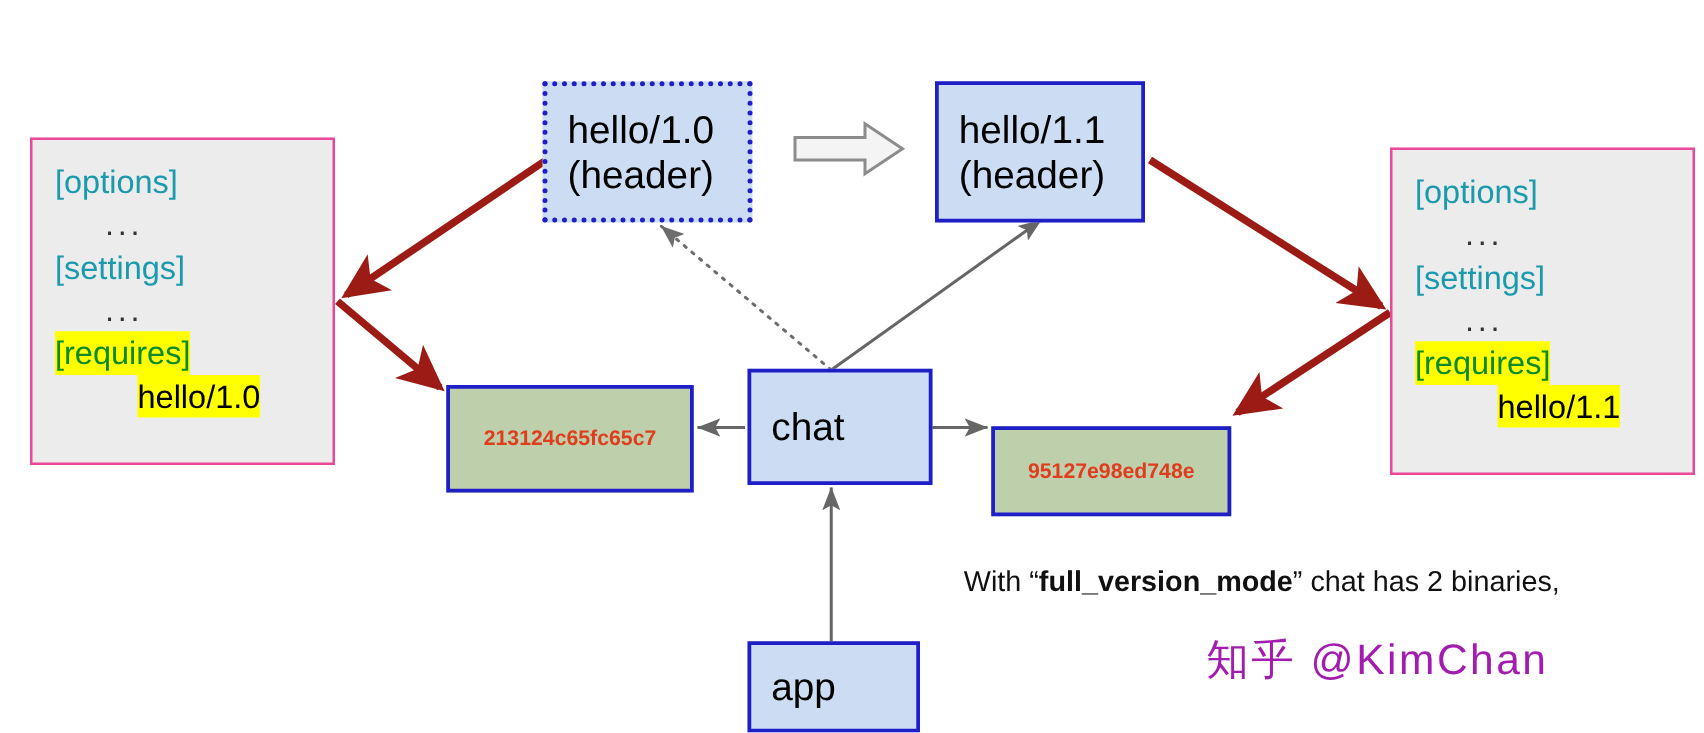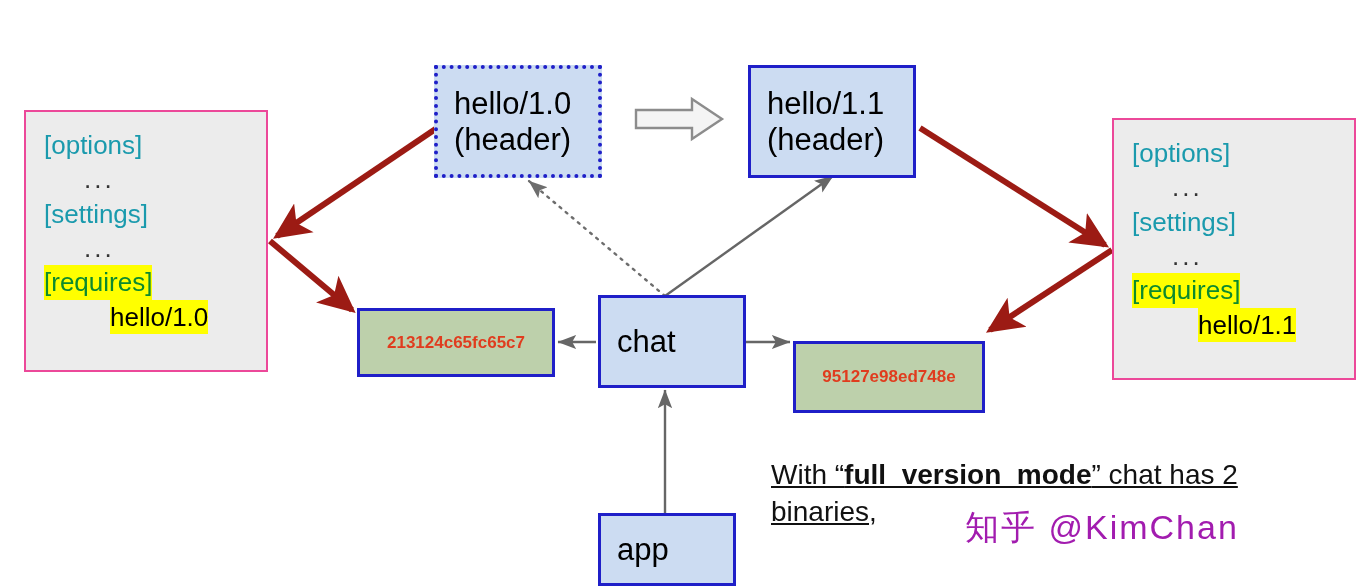--- a/index.html
+++ b/index.html
@@ -59,25 +59,24 @@
   .box.hash .lbl {
     font-size: 17px;
     font-weight: bold;
     color: #e03c1e;
     padding-left: 0;
   }
 
   
   .caption {
     position: absolute;
-    font-size: 28px;
+    font-size: 23px;
     color: #111;
     line-height: 1.32;
     white-space: pre-line;
-    text-decoration: underline;
   }
   .caption b { font-weight: bold; }
 
   
   .watermark {
     position: absolute;
     font-size: 34px;
     color: #a21caf;
     letter-spacing: 2px;
     white-space: pre;
@@ -152,21 +151,21 @@
   </div>
 
   <div class="box" style="left:598px; top:295px; width:148px; height:93px;">
     <span class="lbl">chat</span>
   </div>
 
   <div class="box" style="left:598px; top:513px; width:138px; height:73px;">
     <span class="lbl">app</span>
   </div>
 
-  <div class="box hash" style="left:357px; top:308px; width:198px; height:69px;">
+  <div class="box hash" style="left:357px; top:308px; width:198px; height:86px;">
     <span class="lbl">213124c65fc65c7</span>
   </div>
 
   <div class="box hash" style="left:793px; top:308px; width:192px; height:72px;margin-top:33px;">
     <span class="lbl">95127e98ed748e</span>
   </div>
 
   <div class="caption" style="left:771px; top:420px; width:570px;">
     <div><span>With “</span><b>full_version_mode</b><span>” chat has 2 binaries,</span></div>
   </div>

